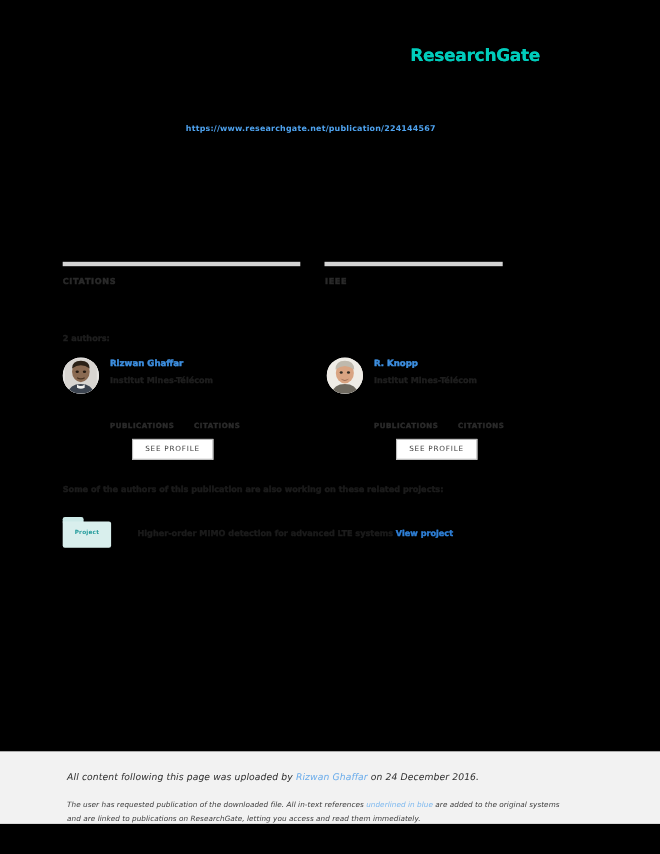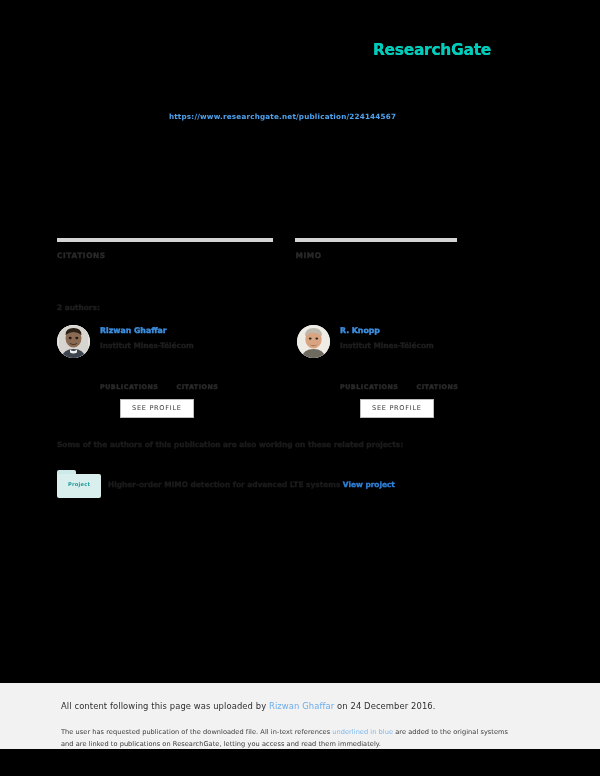--- a/index.html
+++ b/index.html
@@ -202,21 +202,21 @@
     color: #1c1c1c;
     filter: blur(0.4px);
     -webkit-text-stroke: 0.4px #1c1c1c;
   }
   .project-row {
     position: absolute;
     left: 57px;
     top: 470px;
     display: flex;
     align-items: center;
-    gap: 7px;
+    gap: 24px;
   }
   .project-badge {
     width: 44px;
     height: 28px;
     position: relative;
     flex: 0 0 44px;
   }
   .project-badge .folder-tab {
     position: absolute;
     left: 0; top: 0;
@@ -257,20 +257,21 @@
   }
 
   
   .footer {
     position: absolute;
     left: 0;
     top: 683px;
     width: 600px;
     height: 66px;
     background: #f2f2f2;
+    font-style: italic;
   }
   .footer-upload {
     position: absolute;
     left: 61px;
     top: 18px;
     font-size: 8.4px;
     color: #2e2e2e;
     letter-spacing: 0.1px;
     white-space: nowrap;
   }
@@ -307,21 +308,21 @@
   </div>
 
 
   <div class="stats">
     <div class="stat-col">
       <div class="stat-rule"></div>
       <div class="stat-label">CITATIONS</div>
     </div>
     <div class="stat-col narrow">
       <div class="stat-rule"></div>
-      <div class="stat-label">MIMO</div>
+      <div class="stat-label">IEEE</div>
     </div>
   </div>
 
   <div class="authors-heading">2 authors:</div>
 
   <div class="authors">
 
     <div class="author">
       <div class="author-top">
         <div class="avatar">

